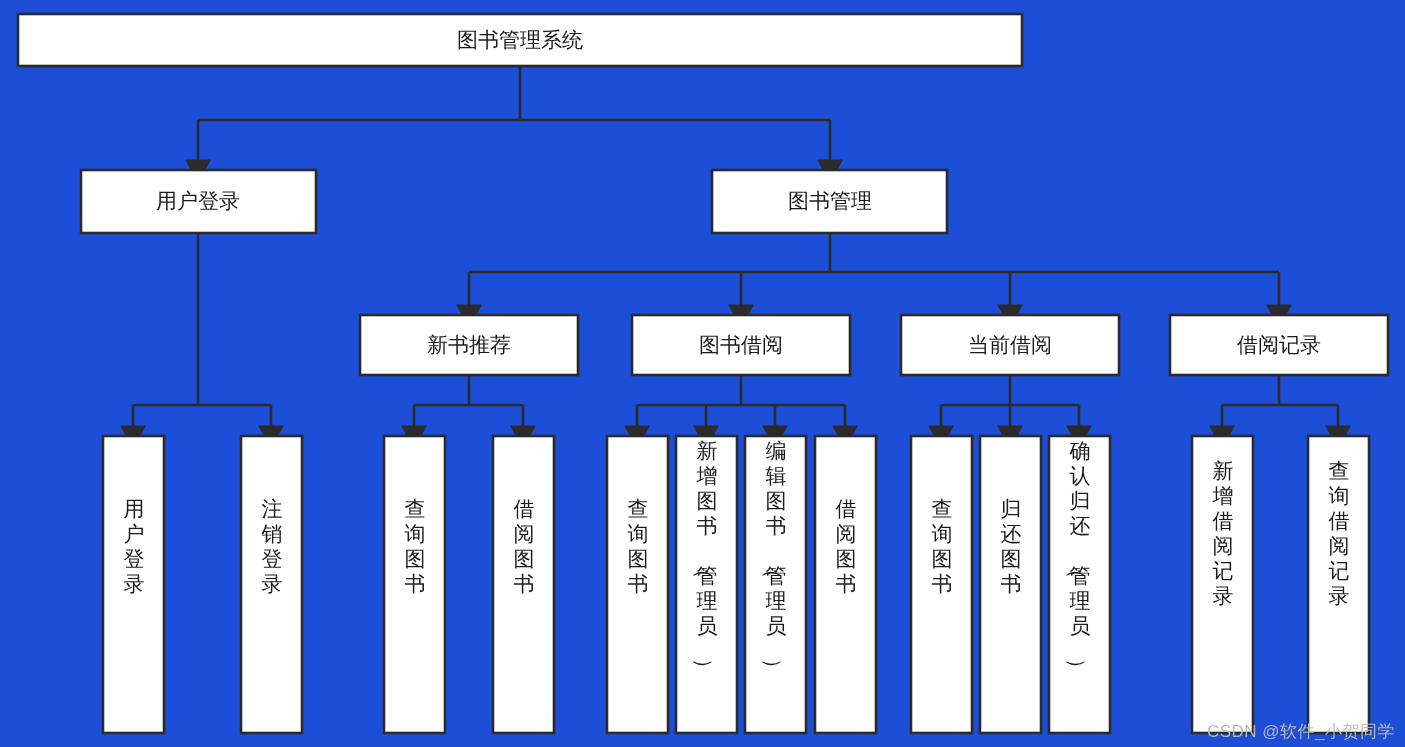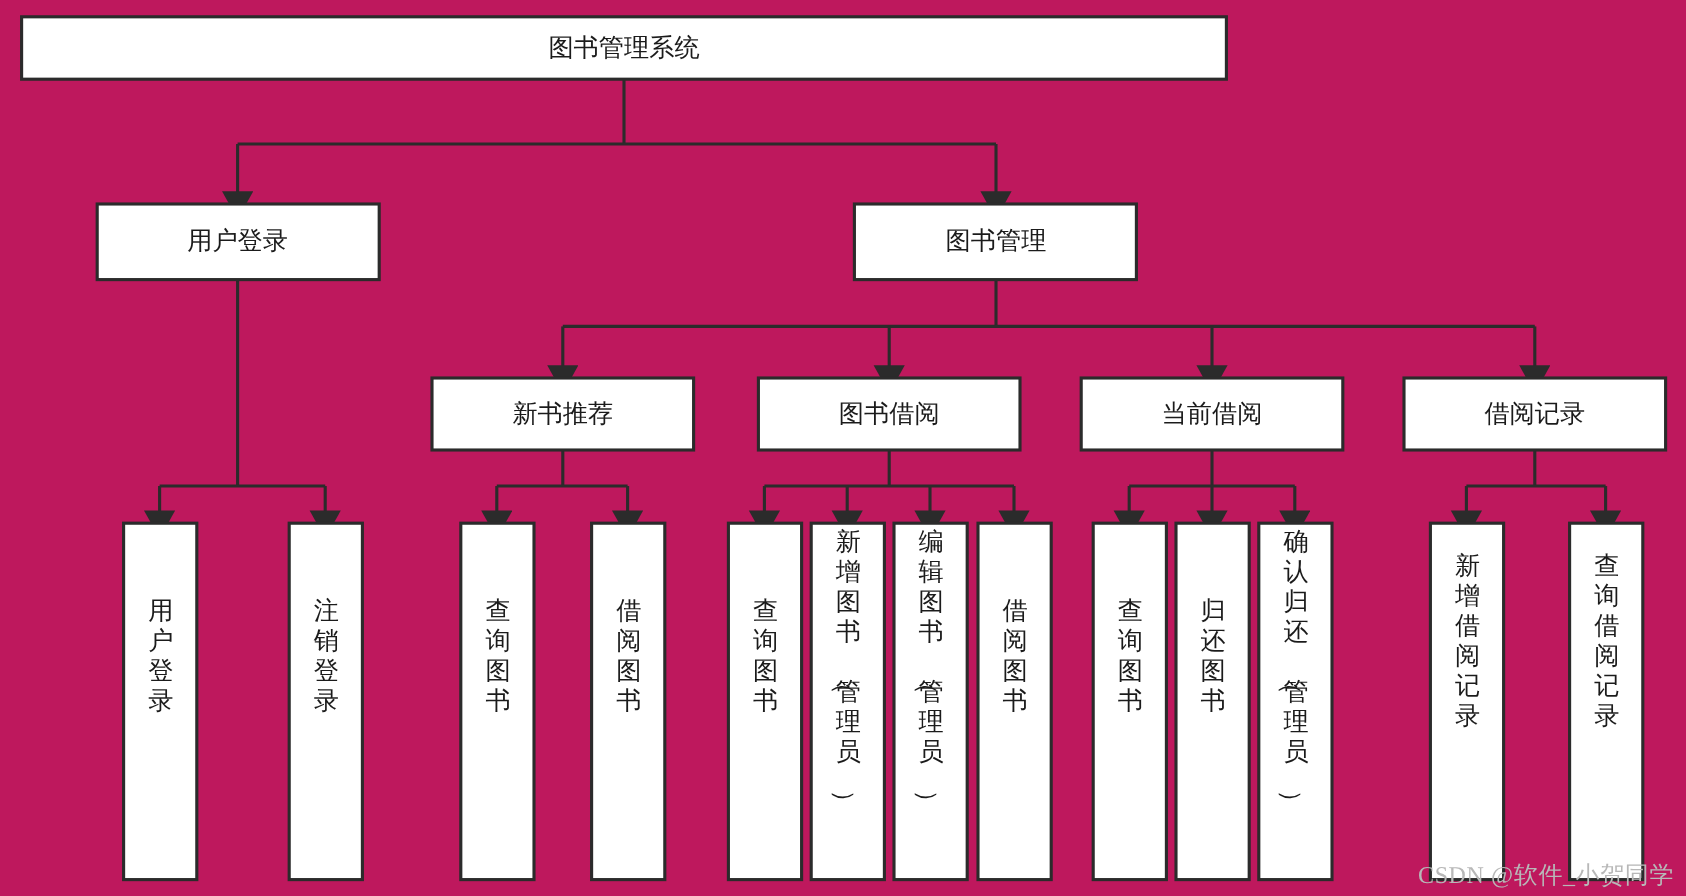--- a/index.html
+++ b/index.html
@@ -8,21 +8,21 @@
     padding: 0;
     background: #ffffff;
   }
   body {
     font-family: "Liberation Sans", "DejaVu Sans", sans-serif;
   }
   #diagram-root {
     position: relative;
     width: 1405px;
     height: 747px;
-    background: #be185d;
+    background: #1d4ed8;
     overflow: hidden;
   }
   svg.canvas {
     position: absolute;
     left: 0;
     top: 0;
     width: 1405px;
     height: 747px;
     display: block;
   }
@@ -49,22 +49,22 @@
     font-family: "Liberation Sans", "DejaVu Sans", sans-serif;
     font-size: 21px;
     fill: #1b1b1b;
     text-anchor: middle;
     white-space: pre;
   }
   .watermark-text {
     position: absolute;
     right: 10px;
     bottom: 4px;
-    font-family: Liberation Serif, serif;
-    font-size: 20px;
+    font-family: Liberation Sans, sans-serif;
+    font-size: 17px;
     color: #b8b8b8;
     letter-spacing: 0.5px;
     user-select: none;
     white-space: pre;
   }
 </style>
 </head>
 <body>
 
 <div id="diagram-root">

